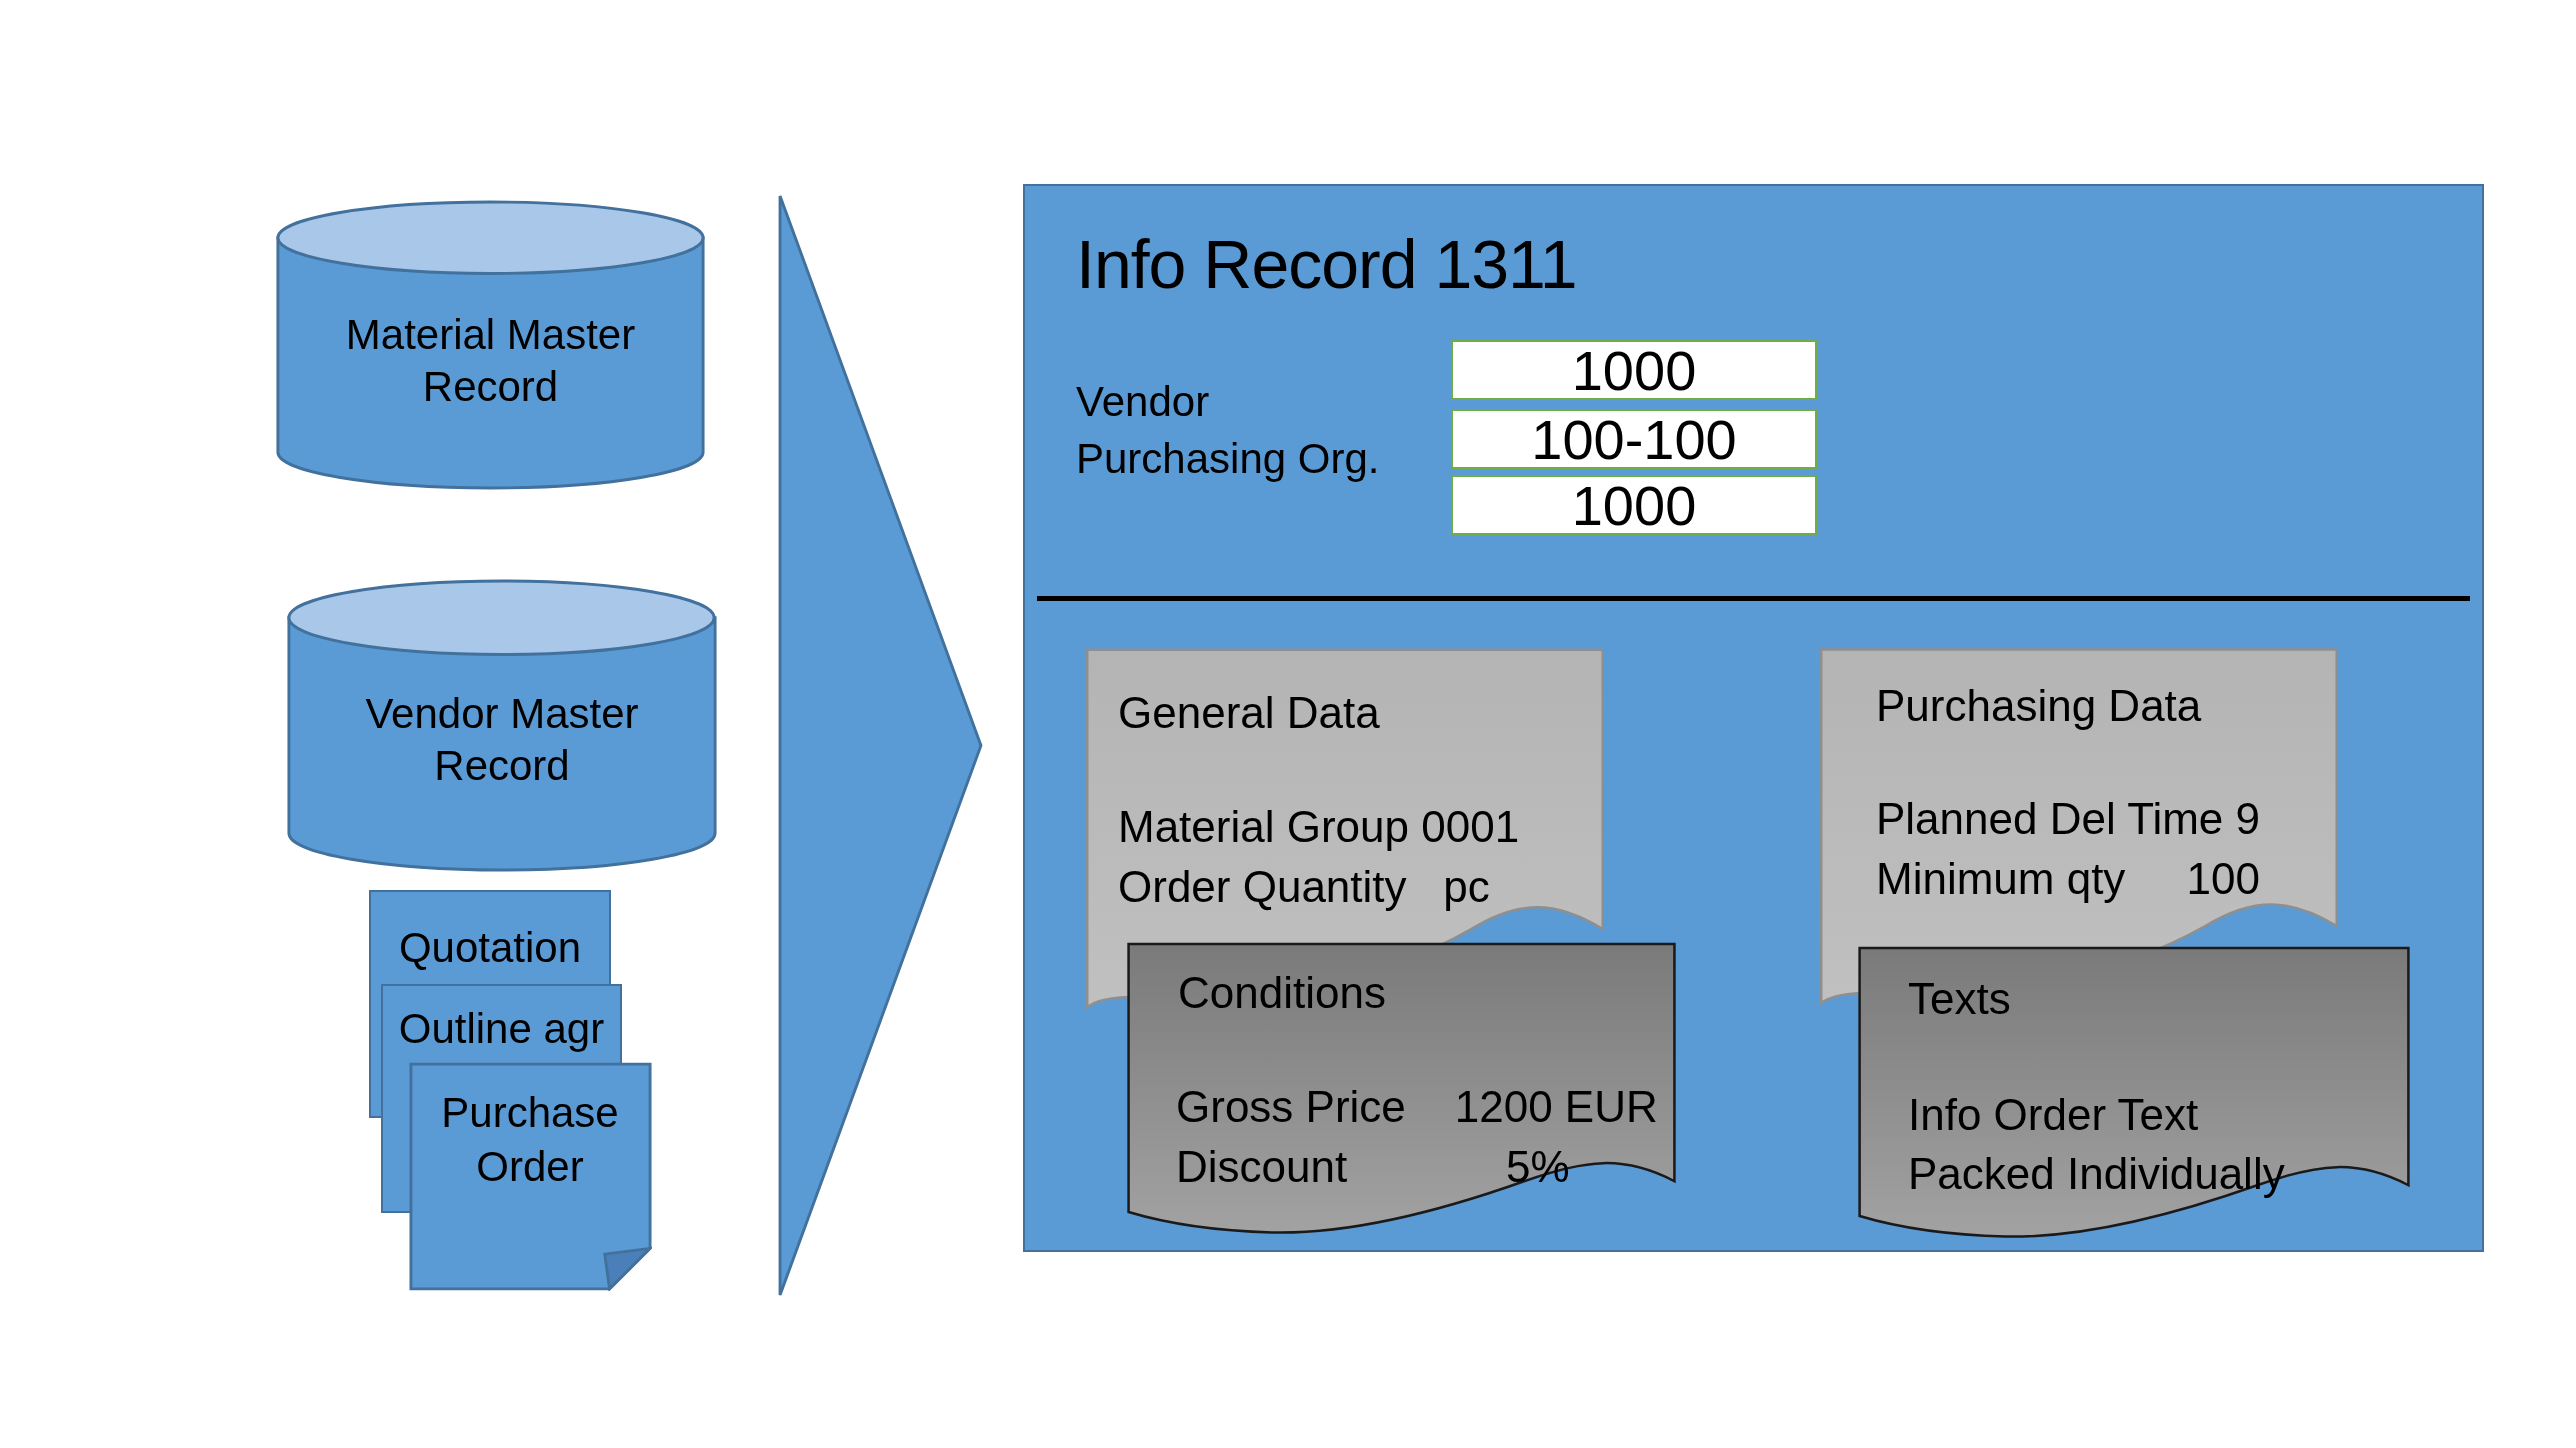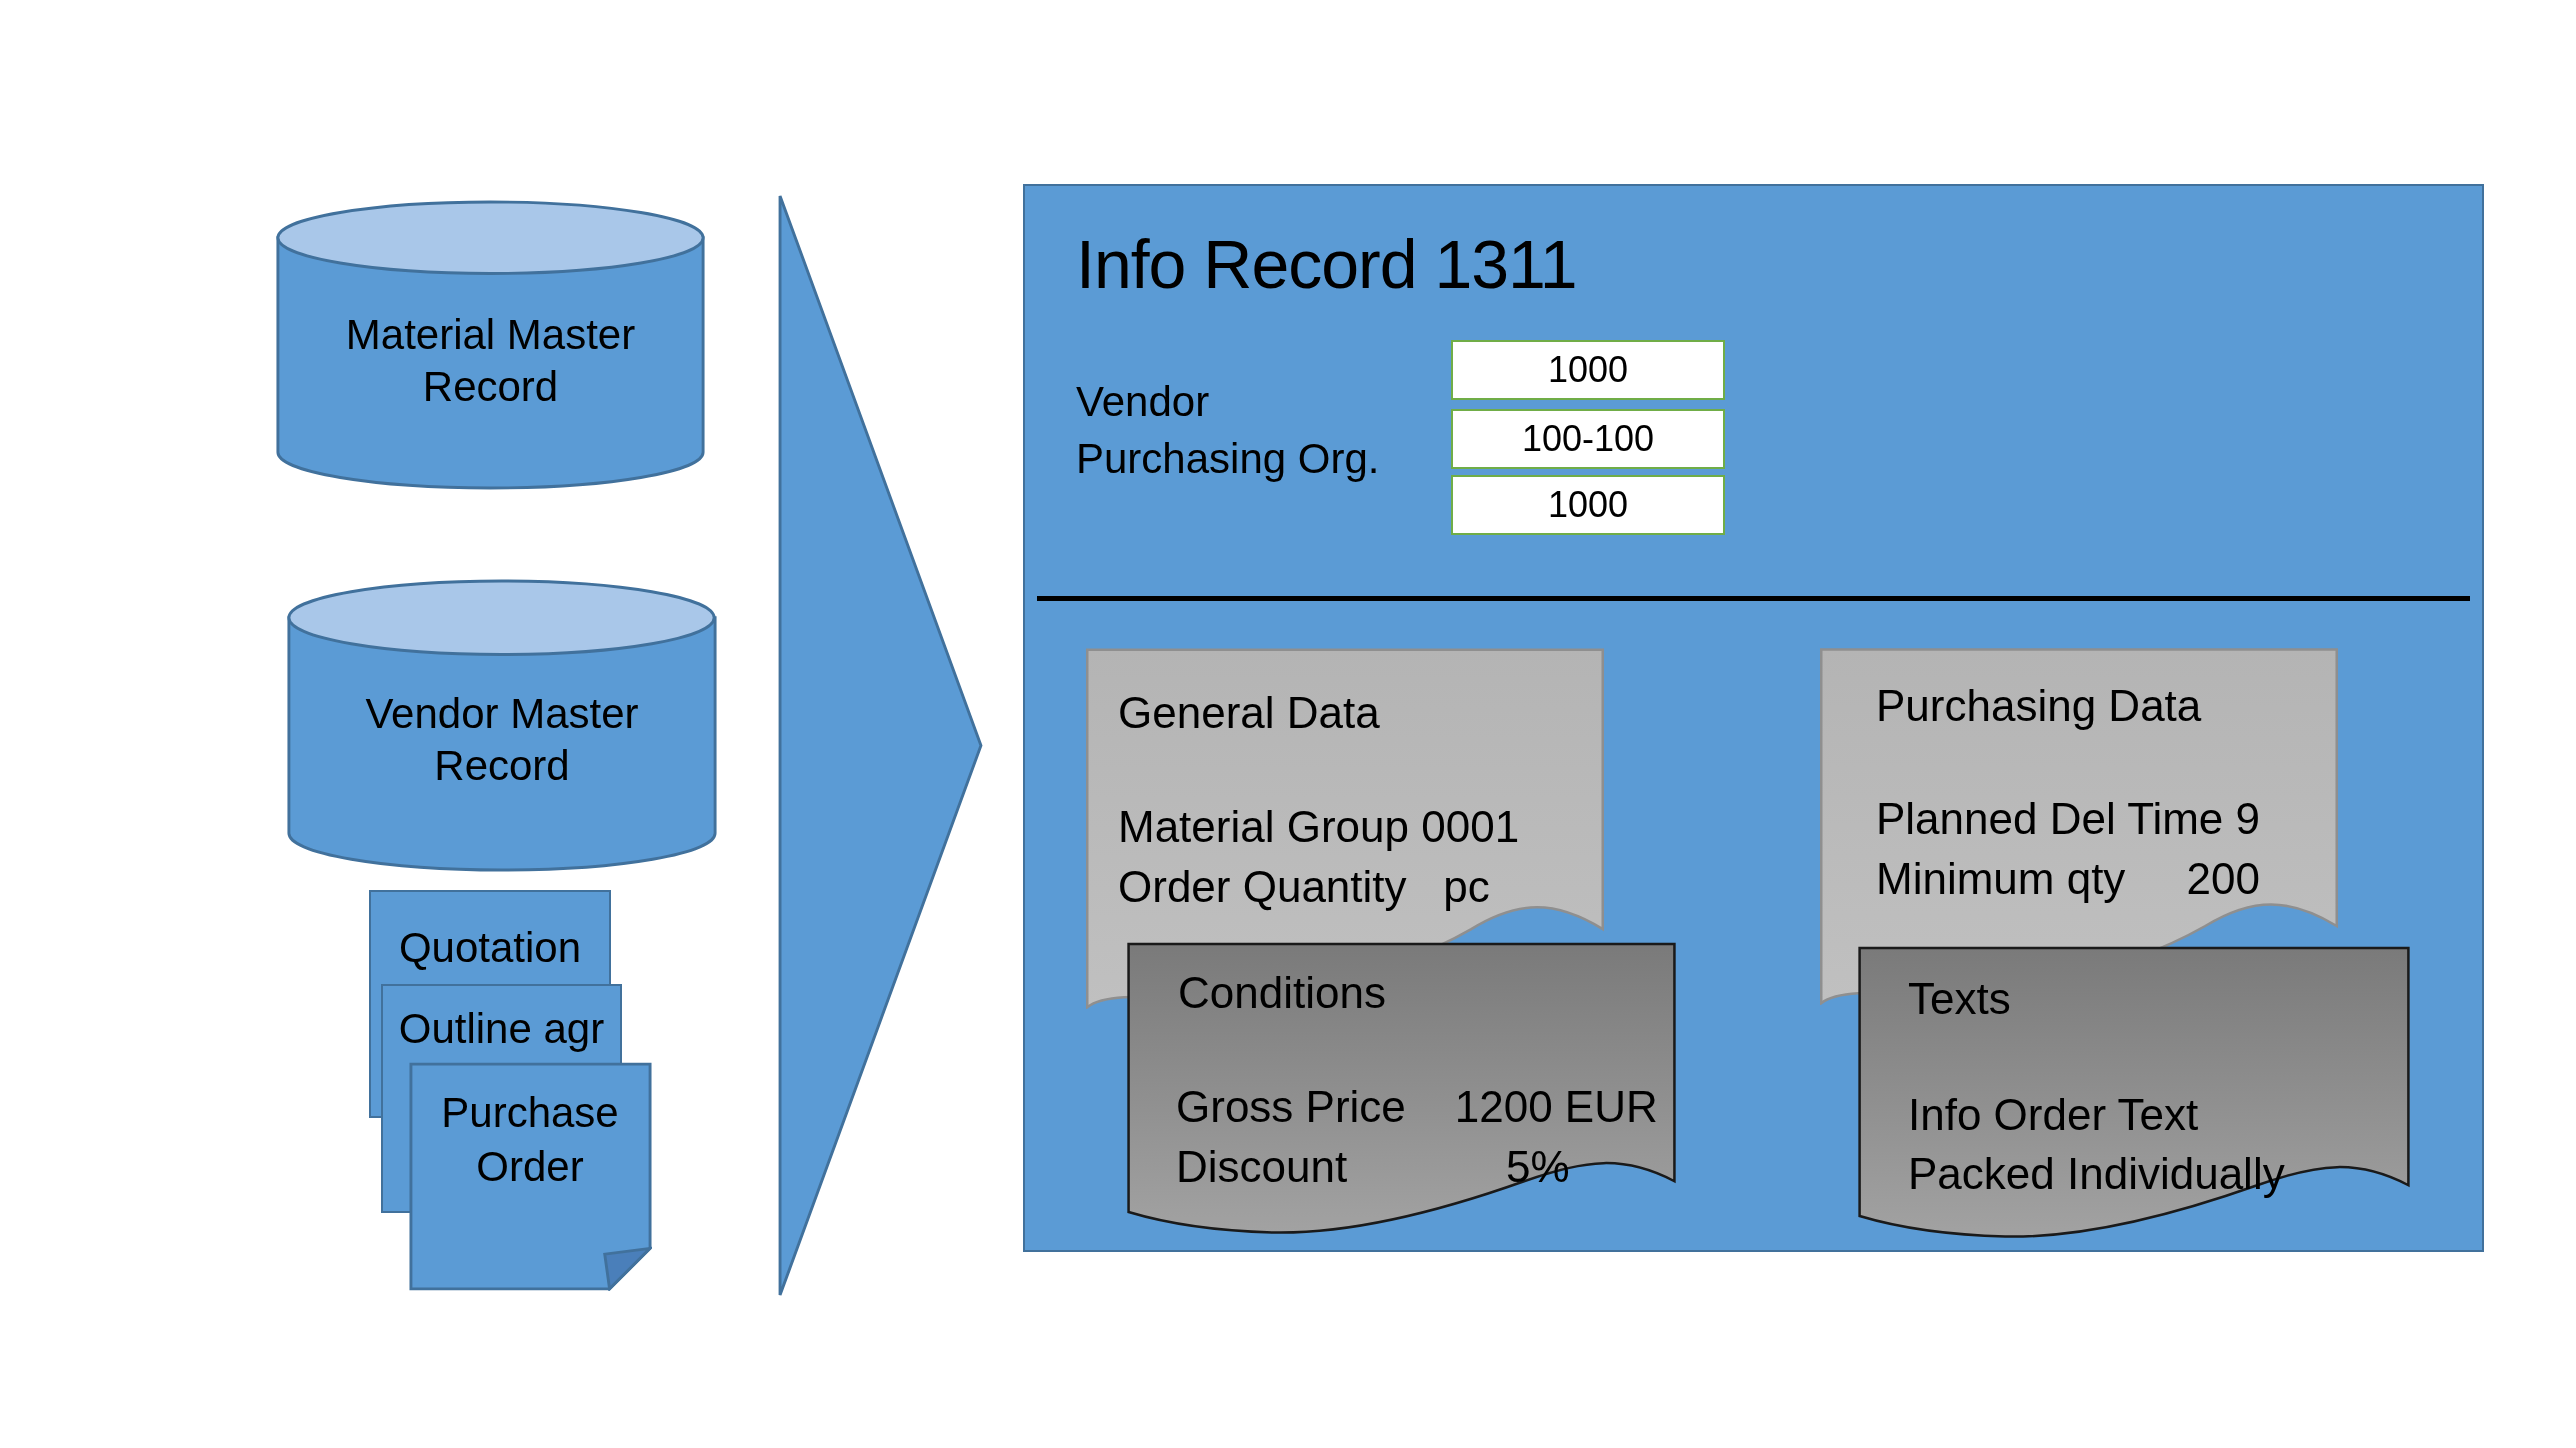--- a/index.html
+++ b/index.html
@@ -18,23 +18,23 @@
   
   .card{position:absolute;background:#5b9bd5;border:2.9px solid #41719c;box-sizing:border-box;
     text-align:center;font-size:42px;line-height:54px;}
   .card3-label{position:absolute;text-align:center;font-size:42px;line-height:54px;}
 
   
   #panel{position:absolute;left:1023px;top:184px;width:1461px;height:1068px;
     background:#5b9bd5;border:2.9px solid #41719c;box-sizing:border-box;}
   #panel-title{position:absolute;left:1076px;top:225px;font-size:68px;letter-spacing:-1px;}
   #field-labels{position:absolute;left:1076px;top:373px;font-size:42px;line-height:57px;}
-  .field-box{position:absolute;left:1451px;width:274px;height:60px;background:#ffffff;
+  .field-box{position:absolute;left:1451px;width:366px;height:60px;background:#ffffff;
     border:2.9px solid #70ad47;box-sizing:border-box;display:flex;align-items:center;
-    justify-content:center;font-size:36px;}
+    justify-content:center;font-size:56px;}
   #divider{position:absolute;left:1037px;top:596px;width:1433px;height:4.8px;background:#000;}
 
   
   .doc-title{position:absolute;font-size:44px;white-space:pre;}
   .doc-line{position:absolute;font-size:44px;white-space:pre;}
 </style>
 </head>
 <body>
 
 <div id="canvas">
@@ -97,21 +97,21 @@
   </svg>
   <div class="doc-title" style="left:1118px;top:688px;">General Data</div>
   <div class="doc-line" style="left:1118px;top:802px;">Material Group 0001</div>
   <div class="doc-line" style="left:1118px;top:862px;">Order Quantity   pc</div>
 
   <svg class="abs" style="left:1816px;top:646px;" width="526" height="359" viewBox="0 0 100 100" preserveAspectRatio="none">
     <path d="M1,1 L99,1 L99,78 C90,70 83,70 74,78 C56,93 32,98 18,97 C11,96.5 4,96 1,99.5 Z" fill="url(#lightGray)" stroke="#8f8f8f" stroke-width="2.5" vector-effect="non-scaling-stroke"></path>
   </svg>
   <div class="doc-title" style="left:1876px;top:681px;">Purchasing Data</div>
   <div class="doc-line" style="left:1876px;top:794px;">Planned Del Time 9</div>
-  <div class="doc-line" style="left:1876px;top:854px;">Minimum qty     200</div>
+  <div class="doc-line" style="left:1876px;top:854px;">Minimum qty     100</div>
 
   <svg class="abs" style="left:1123px;top:941px;" width="557" height="293" viewBox="0 0 100 100" preserveAspectRatio="none">
     <defs>
       <linearGradient id="darkGray" x1="0" y1="0" x2="0" y2="1">
         <stop offset="0" stop-color="#7a7a7a"></stop>
           <stop offset="1" stop-color="#a2a2a2"></stop>
       </linearGradient>
     </defs>
     <path d="M1,1 L99,1 L99,82 C90,73 83,74.5 72,82 C55,93.5 40,100 27,99.5 C17,99 8,96.5 1,92.5 Z" fill="url(#darkGray)" stroke="#1a1a1a" stroke-width="2.5" vector-effect="non-scaling-stroke"></path>
   </svg>

